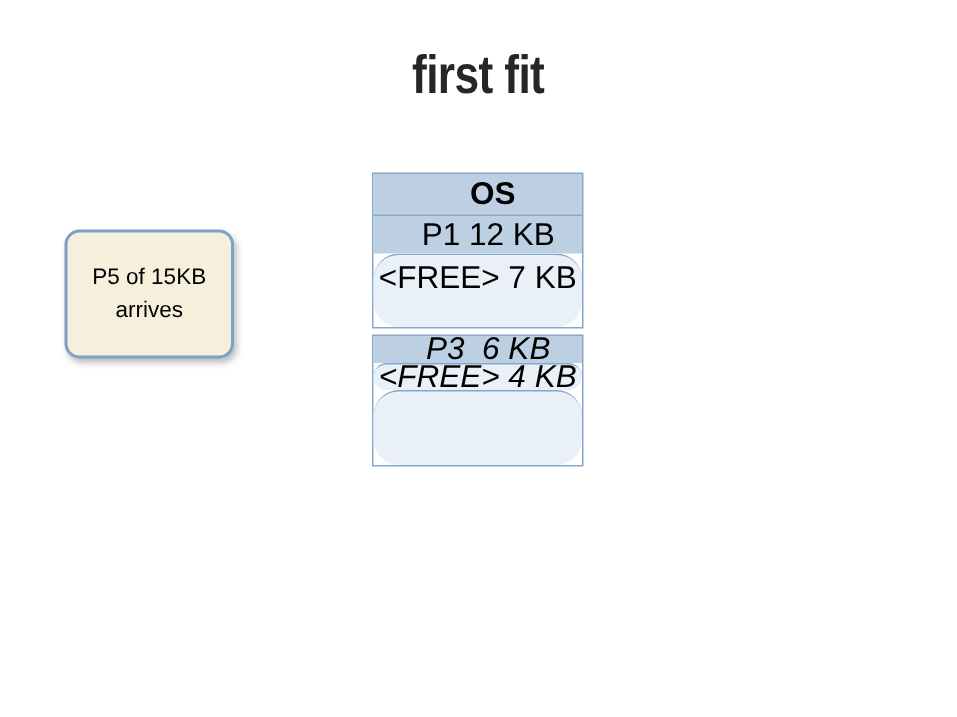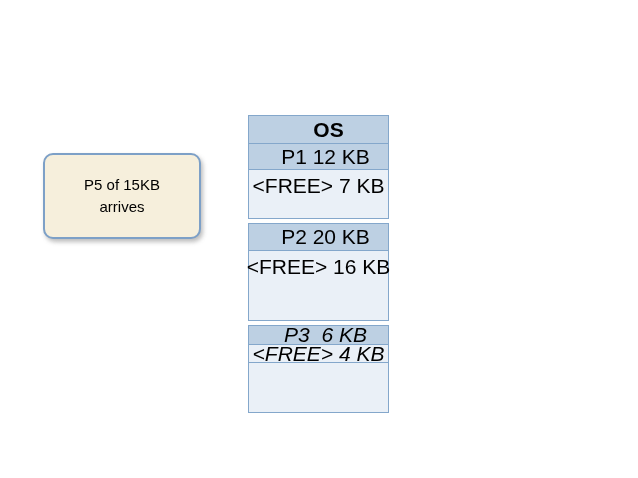--- a/index.html
+++ b/index.html
@@ -26,21 +26,21 @@
   .title-text {
     display: inline-block;
     transform: scaleX(0.82);
     transform-origin: center;
     letter-spacing: -0.5px;
   }
   .callout {
     position: absolute;
     left: 43px;
     top: 153px;
-    width: 158px;
+    width: 113px;
     height: 86px;
     box-sizing: border-box;
     background: var(--callout_fill, #f6efdc);
     border: 2px solid var(--callout_border, #7da0c7);
     border-radius: 10px;
     box-shadow: 2px 3px 4px rgba(110, 110, 110, 0.45);
     display: flex;
     flex-direction: column;
     align-items: center;
     justify-content: center;
@@ -66,52 +66,49 @@
     align-items: center;
     justify-content: center;
     font-size: 21px;
     color: #000000;
     white-space: pre;
   }
   .cell + .cell { border-top: 1px solid var(--cell_border, #84a7cb); }
   .alloc { background: var(--alloc_fill, #bdd0e3); }
   .alloc.shift { padding-left: 14px; }
   .os { font-weight: bold; padding-left: 20px; }
-  .free { background: var(--free_fill, #eaf0f7); }
+  .free { background: var(--free_fill, #eaf0f7); border-radius: 17px; }
   .tall { align-items: flex-start; padding-top: 4px; }
   .h27 { height: 27px; }
   .h26 { height: 26px; }
   .h25 { height: 18px; font-style: italic; }
   .h49 { height: 49px; }
   .h70 { height: 70px; }
   .h50 { height: 50px; }
 </style>
 </head>
 <body>
 
 <div class="slide">
 
+  <h1 class="title"><span class="title-text">first fit</span></h1>
 
   <div class="callout">
     <div>P5 of 15KB</div>
     <div>arrives</div>
   </div>
 
   <div class="memory">
 
     <div class="group">
       <div class="cell alloc os h27">OS</div>
       <div class="cell alloc shift h26">P1 12 KB</div>
       <div class="cell free tall h49">&lt;FREE&gt; 7 KB</div>
     </div>
 
-    <div class="group">
-      <div class="cell alloc shift h26">P2 20 KB</div>
-      <div class="cell free tall h70">&lt;FREE&gt; 16 KB</div>
-    </div>
 
     <div class="group">
       <div class="cell alloc shift h25">P3  6 KB</div>
       <div class="cell free h25">&lt;FREE&gt; 4 KB</div>
       <div class="cell free tall h50"></div>
     </div>
 
   </div>
 </div>
 

